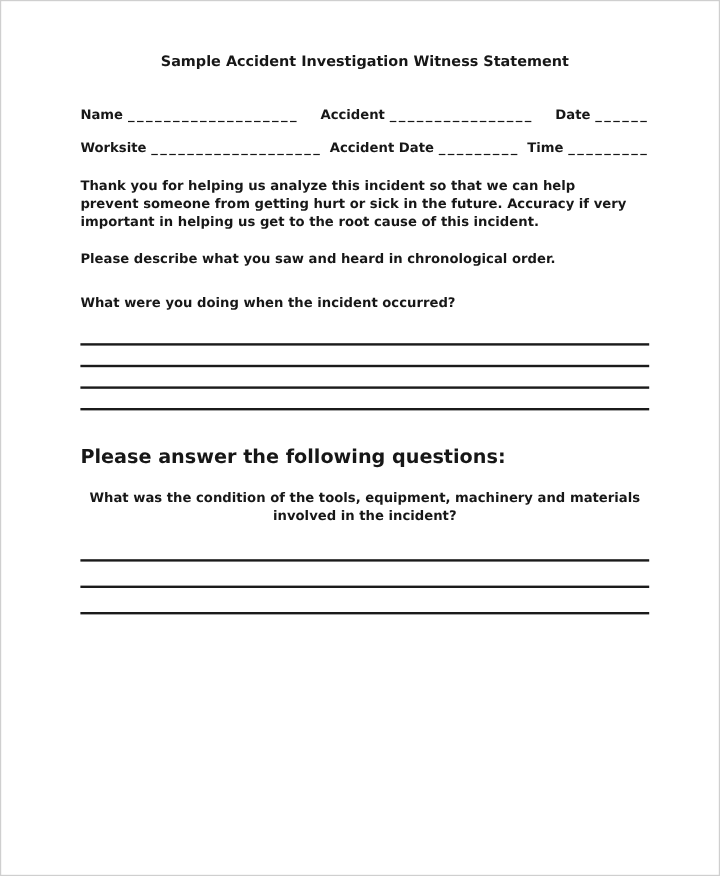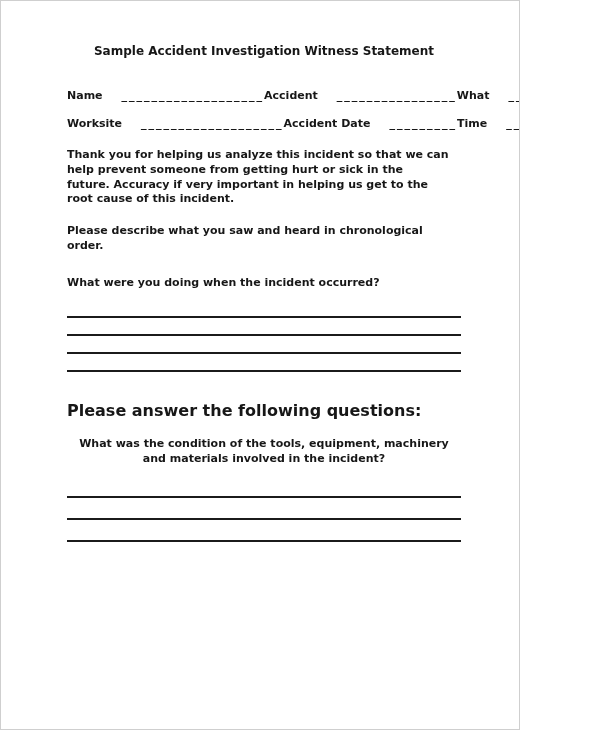--- a/index.html
+++ b/index.html
@@ -2,21 +2,21 @@
 <html><head>
 <meta charset="utf-8">
 <style>
   html, body {
     margin: 0;
     padding: 0;
     background: #ffffff;
   }
   .page {
     position: relative;
-    width: 520px;
+    width: 600px;
     height: 730px;
     box-sizing: border-box;
     background: #ffffff;
     border: 1px solid #cfcfcf;
     padding: 42px 58px 0 66px;
     font-family: "DejaVu Sans", "Liberation Sans", sans-serif;
     font-weight: bold;
     color: #171717;
     font-size: 11px;
     line-height: 1.35;
@@ -33,23 +33,22 @@
     align-items: baseline;
     white-space: nowrap;
     margin-bottom: 13px;
   }
   .field {
     display: inline-flex;
     align-items: flex-start;
   }
   .blank {
     letter-spacing: 2px;
-    margin-left: 19px;
+    margin-left: 4px;
     font-weight: bold;
-    font-style: italic;
   }
   .intro {
     margin: 16px 12px 0 0;
   }
   .describe {
     margin: 17px 0 0 0;
   }
   .qblock {
     margin-top: 22px;
   }
@@ -85,21 +84,21 @@
   <div class="field-row">
     <span class="field">
       <span>Name</span>
       <span class="blank">___________________</span>
     </span>
     <span class="field">
       <span>Accident</span>
       <span class="blank">________________</span>
     </span>
     <span class="field">
-      <span>What</span>
+      <span>Date</span>
       <span class="blank">______</span>
     </span>
   </div>
 
   <div class="field-row">
     <span class="field">
       <span>Worksite</span>
       <span class="blank">___________________</span>
     </span>
     <span class="field">

